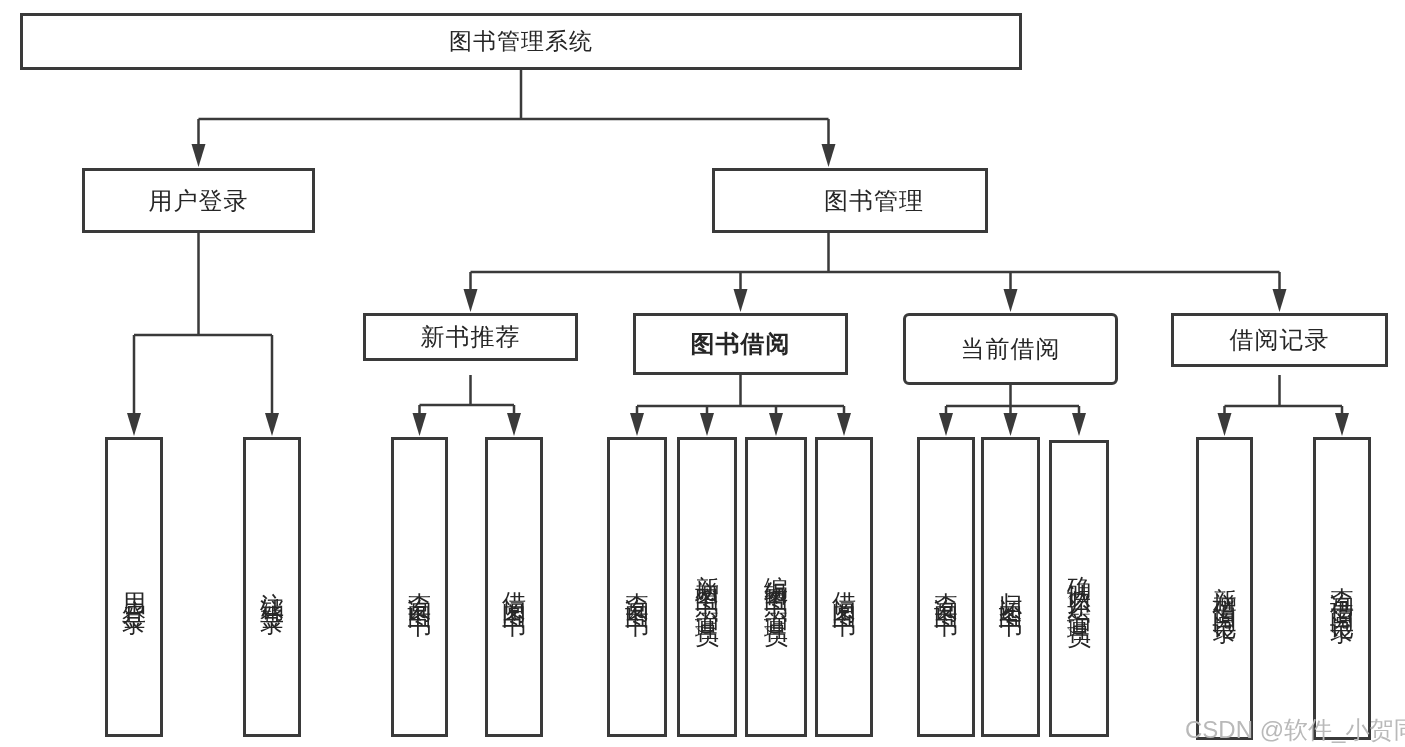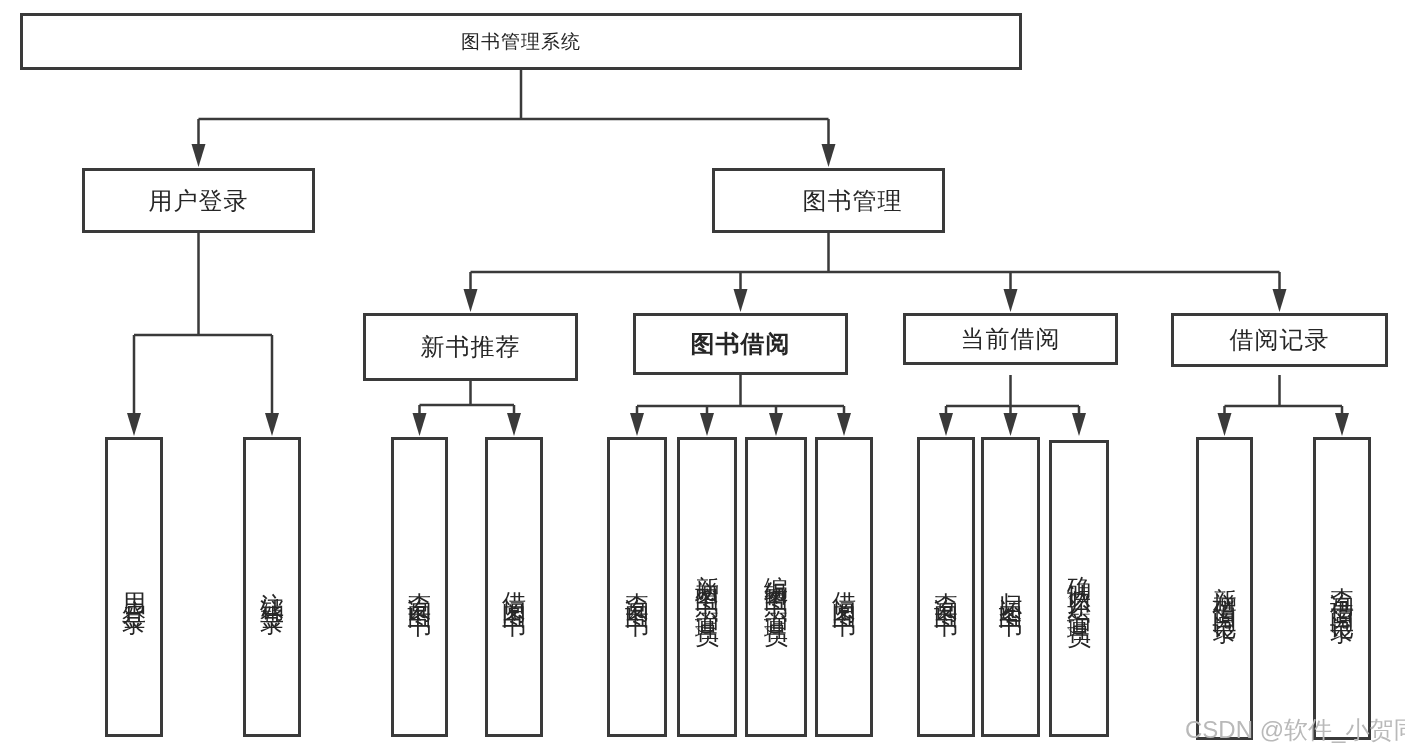--- a/index.html
+++ b/index.html
@@ -31,21 +31,21 @@
     display: flex;
     align-items: center;
     justify-content: center;
     color: #262626;
   }
   .hlabel {
     font-size: 24px;
     letter-spacing: 1px;
     white-space: nowrap;
   }
-  .root-label { font-size: 19px; font-family: Liberation Mono, monospace; }
+  .root-label { font-size: 23px; font-family: Liberation Mono, monospace; }
   .vlabel {
     writing-mode: vertical-rl;
     text-orientation: mixed;
     font-size: 24px;
     letter-spacing: 7px;
     line-height: 1;
     white-space: nowrap;
   }
   .watermark {
     position: absolute;
@@ -112,31 +112,31 @@
     </g>
   </svg>
 
   <div class="box" style="left:20px; top:13px; width:1002px; height:57px;">
     <span class="hlabel root-label">图书管理系统</span>
   </div>
 
   <div class="box" style="left:82px; top:168px; width:233px; height:65px;">
     <span class="hlabel">用户登录</span>
   </div>
-  <div class="box" style="left:712px; top:168px; width:233px; height:65px;padding-left:48px;">
+  <div class="box" style="left:712px; top:168px; width:276px; height:65px;padding-left:48px;">
     <span class="hlabel">图书管理</span>
   </div>
 
-  <div class="box" style="left:363px; top:313px; width:215px; height:68px;">
+  <div class="box" style="left:363px; top:313px; width:215px; height:48px;">
     <span class="hlabel">新书推荐</span>
   </div>
   <div class="box" style="left:633px; top:313px; width:215px; height:62px;font-weight:bold;">
     <span class="hlabel">图书借阅</span>
   </div>
-  <div class="box" style="left:903px; top:313px; width:215px; height:52px;">
+  <div class="box" style="left:903px; top:313px; width:215px; height:72px;border-radius:6px;">
     <span class="hlabel">当前借阅</span>
   </div>
   <div class="box" style="left:1171px; top:313px; width:217px; height:54px;">
     <span class="hlabel">借阅记录</span>
   </div>
 
   <div class="box" style="left:105px; top:437px; width:58px; height:300px;">
     <span class="vlabel">用户登录</span>
   </div>
   <div class="box" style="left:243px; top:437px; width:58px; height:300px;">

